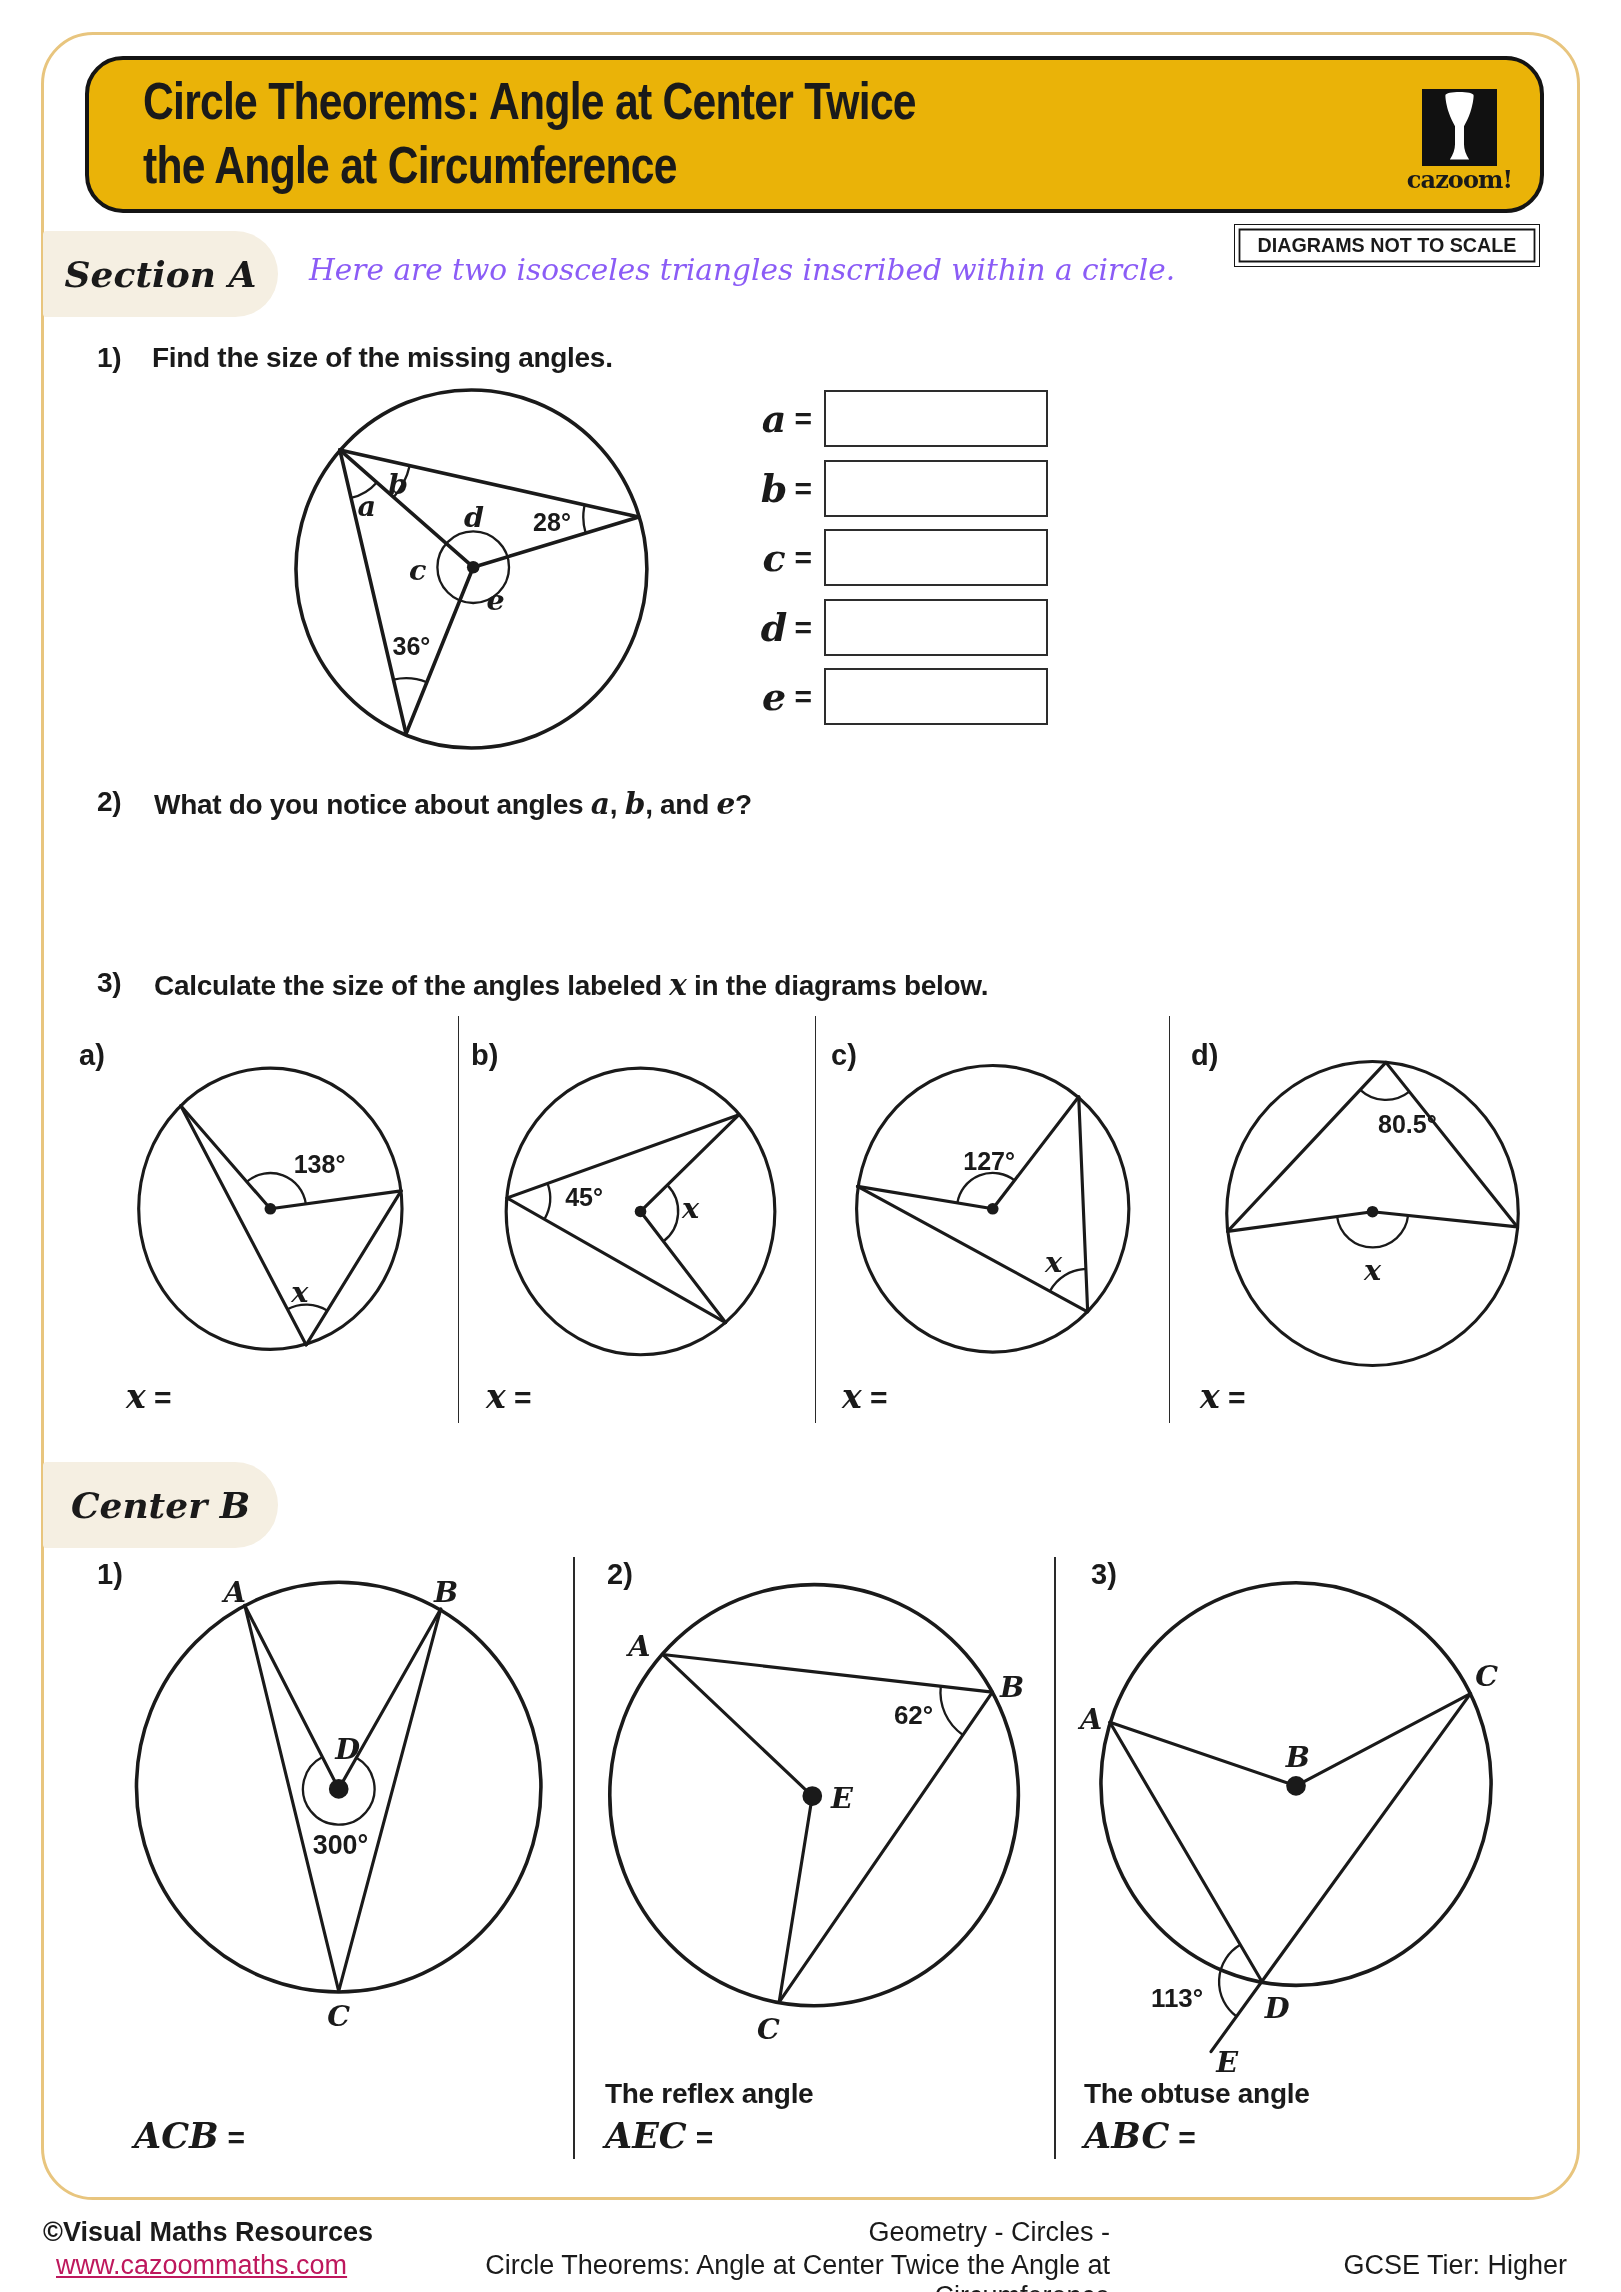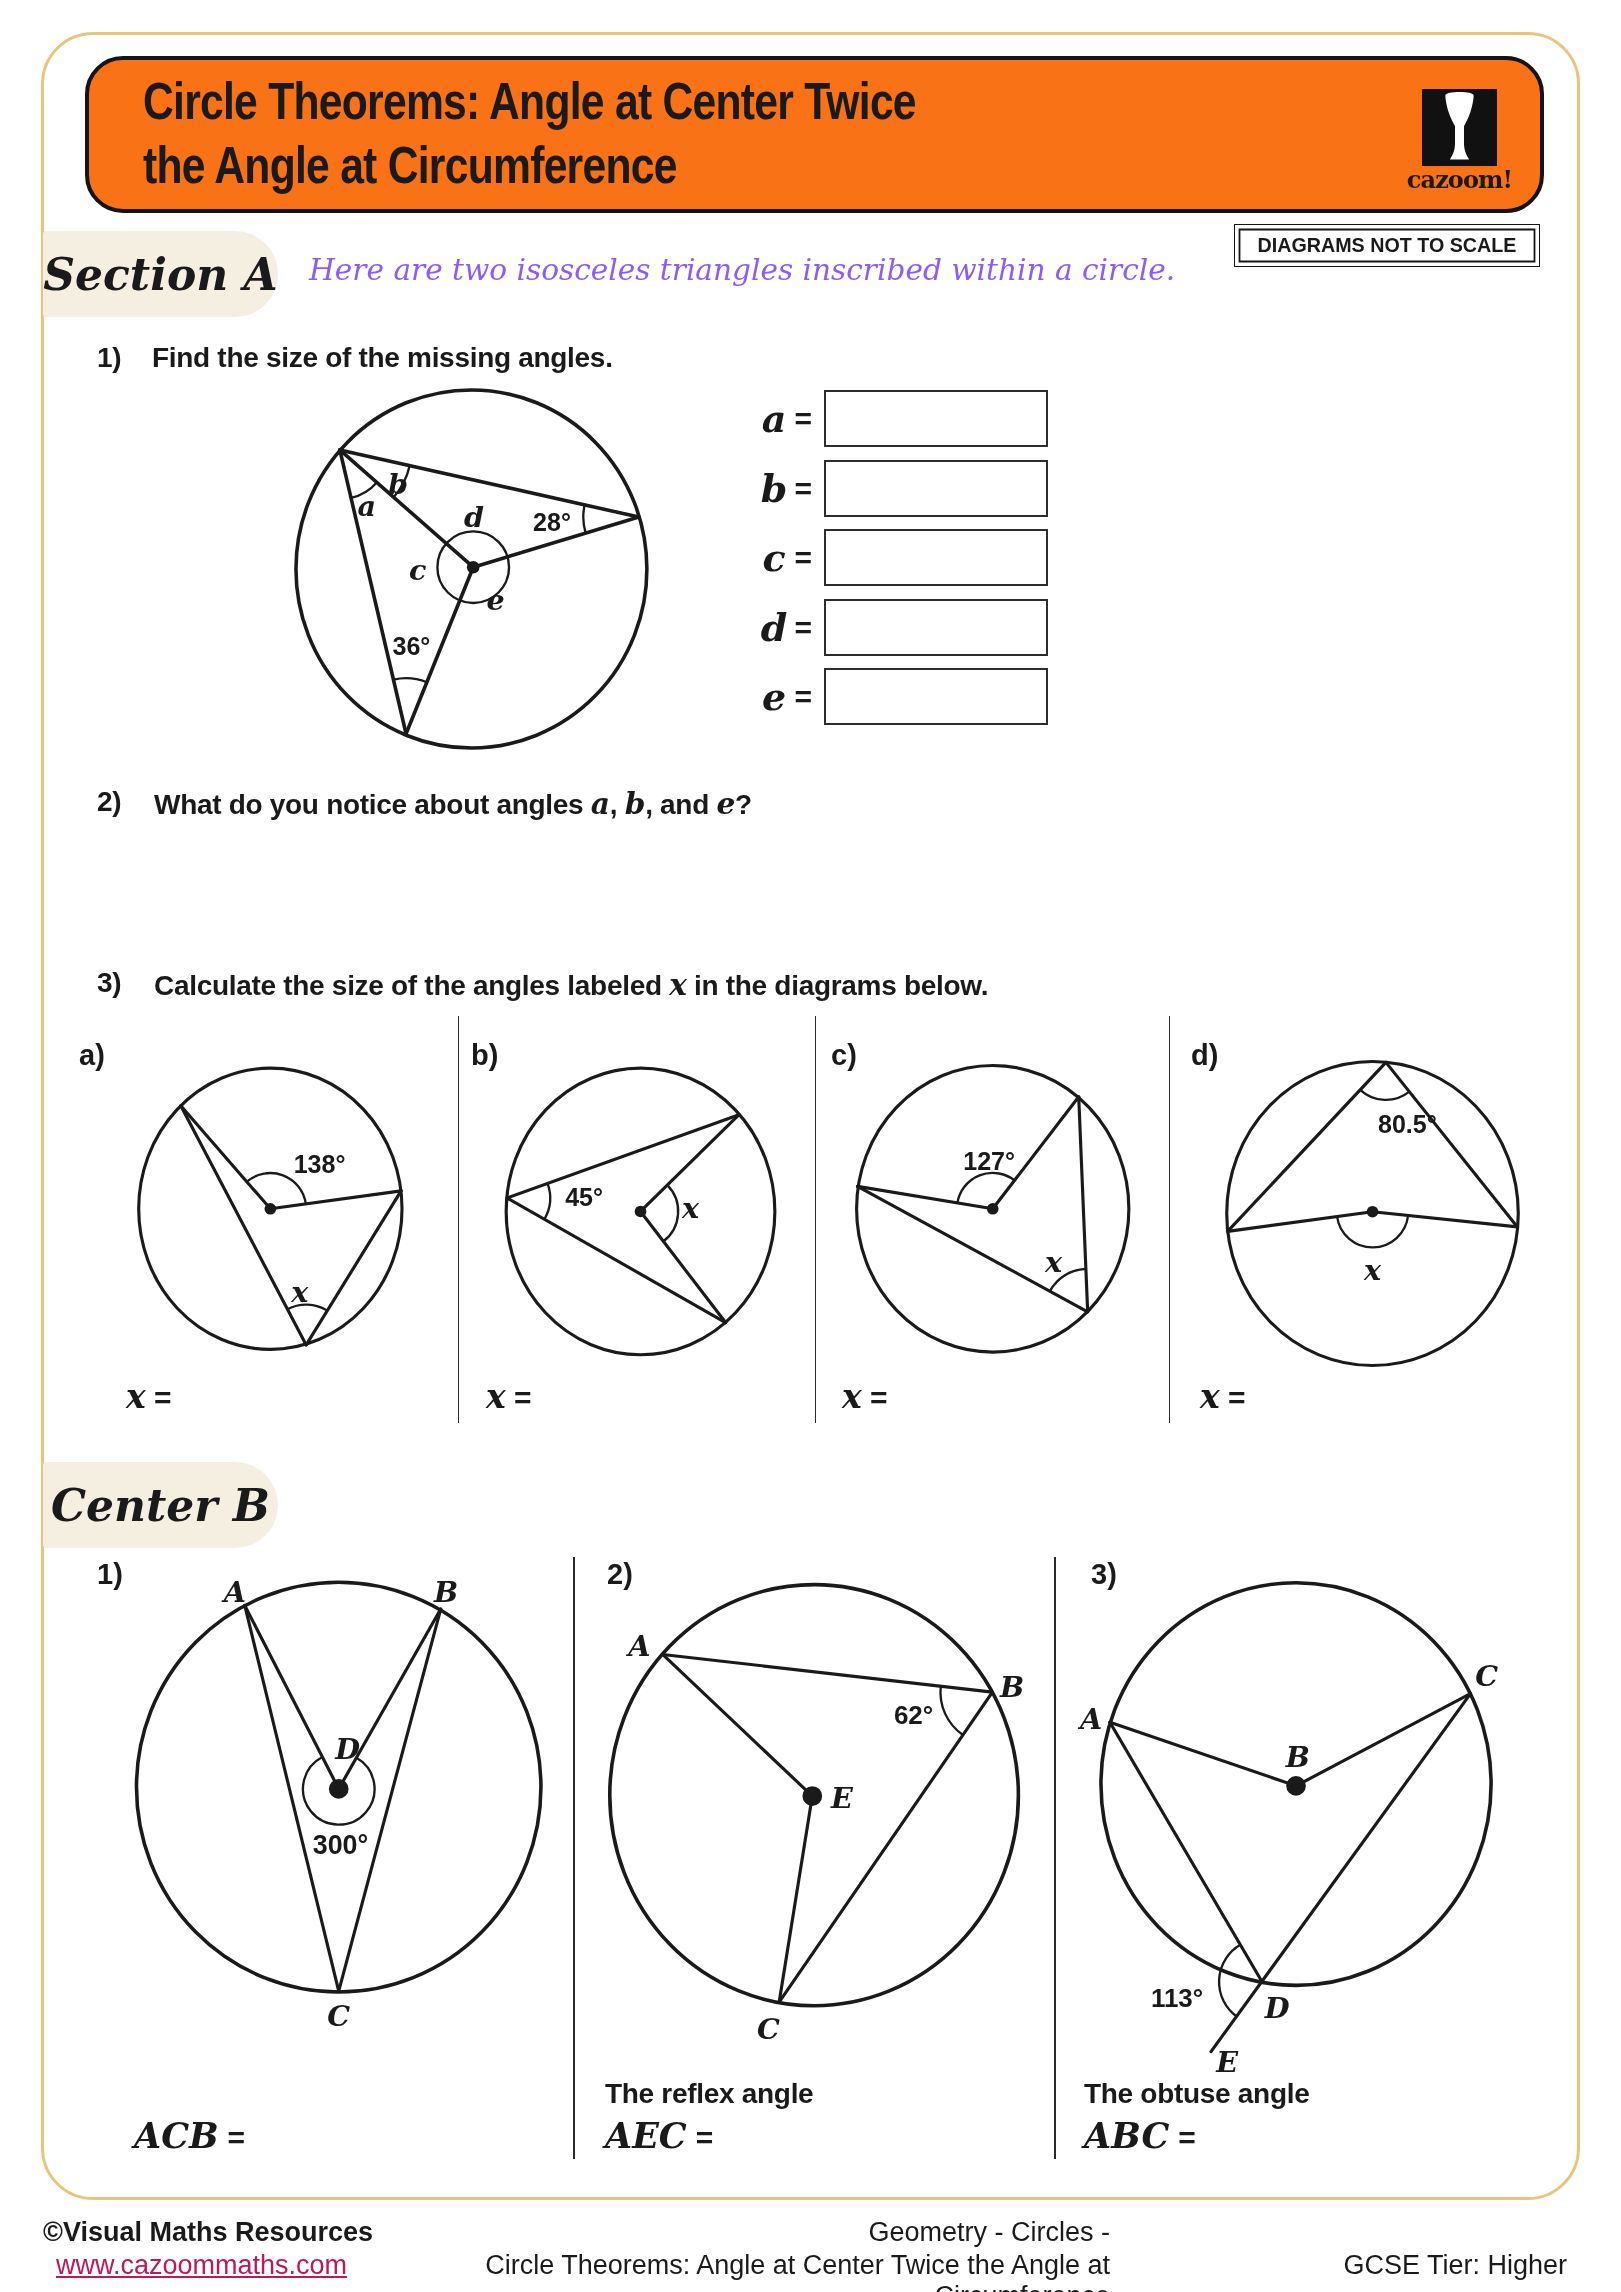--- a/index.html
+++ b/index.html
@@ -2,33 +2,33 @@
 <html style="font-size:14.3px"><head>
 <meta charset="utf-8">
 <style>
   html,body{margin:0;padding:0;background:#fff;}
   .page{position:relative;width:1622px;height:2293px;background:#ffffff;
         font-family:"Liberation Sans",sans-serif;color:#1a1a1a;overflow:hidden;}
   .abs{position:absolute;}
   .frame{position:absolute;left:41px;top:32px;width:1533px;height:2162px;
          border:3.6px solid #e8c57e;border-radius:52px;}
   .header-box{position:absolute;left:85px;top:56px;width:1451px;height:149px;
-              background:#f97316;border:4.5px solid #141414;border-radius:38px;}
+              background:#eab308;border:4.5px solid #141414;border-radius:38px;}
   .title-line{position:absolute;left:54px;white-space:nowrap;font-weight:bold;
               font-size:52px;letter-spacing:-0.9px;transform:scaleX(.82);transform-origin:0 0;}
   .logo-square{position:absolute;left:1422px;top:89px;width:75px;height:77px;background:#111;}
   .logo-text{position:absolute;left:1402px;top:165px;width:115px;text-align:center;
              font-family:"DejaVu Serif",serif;font-weight:bold;font-size:24px;letter-spacing:-0.9px;}
   .notice{position:absolute;left:1234px;top:224px;width:304px;height:41px;
           border:1.8px solid #141414;box-shadow:inset 0 0 0 3.6px #fff,inset 0 0 0 5.4px #141414;
           display:flex;align-items:center;justify-content:center;
           font-weight:bold;font-size:19.7px;letter-spacing:0px;}
   .pill{position:absolute;left:43px;width:235px;height:86px;background:#f5efe2;
         border-radius:3.6px 43px 43px 3.6px;display:flex;align-items:center;justify-content:center;}
-  .pill span{font-family:"DejaVu Serif",serif;font-style:italic;font-weight:bold;font-size:44px;}
+  .pill span{font-family:"DejaVu Serif",serif;font-style:italic;font-weight:bold;font-size:36px;}
   .instr{position:absolute;left:309px;font-family:"DejaVu Serif",serif;font-style:italic;
          font-size:29.6px;color:#8b5cf6;}
   .qhead{position:absolute;font-weight:bold;font-size:28px;letter-spacing:-0.3px;white-space:nowrap;}
   .mvar{font-family:"DejaVu Serif",serif;font-style:italic;font-weight:bold;}
   .ans-row{position:absolute;left:759px;width:301px;height:57px;display:flex;align-items:center;}
   .ans-letter{font-family:"DejaVu Serif",serif;font-style:italic;font-weight:bold;
               font-size:38px;width:30px;text-align:center;}
   .ans-eq{font-weight:bold;font-size:30px;margin:0 0 0 5.4px;}
   .ans-box{margin-left:12.5px;width:224px;height:57px;border:2.7px solid #2d2d2d;background:#fff;box-sizing:border-box;}
   .sub-label{position:absolute;font-weight:bold;font-size:29px;}

